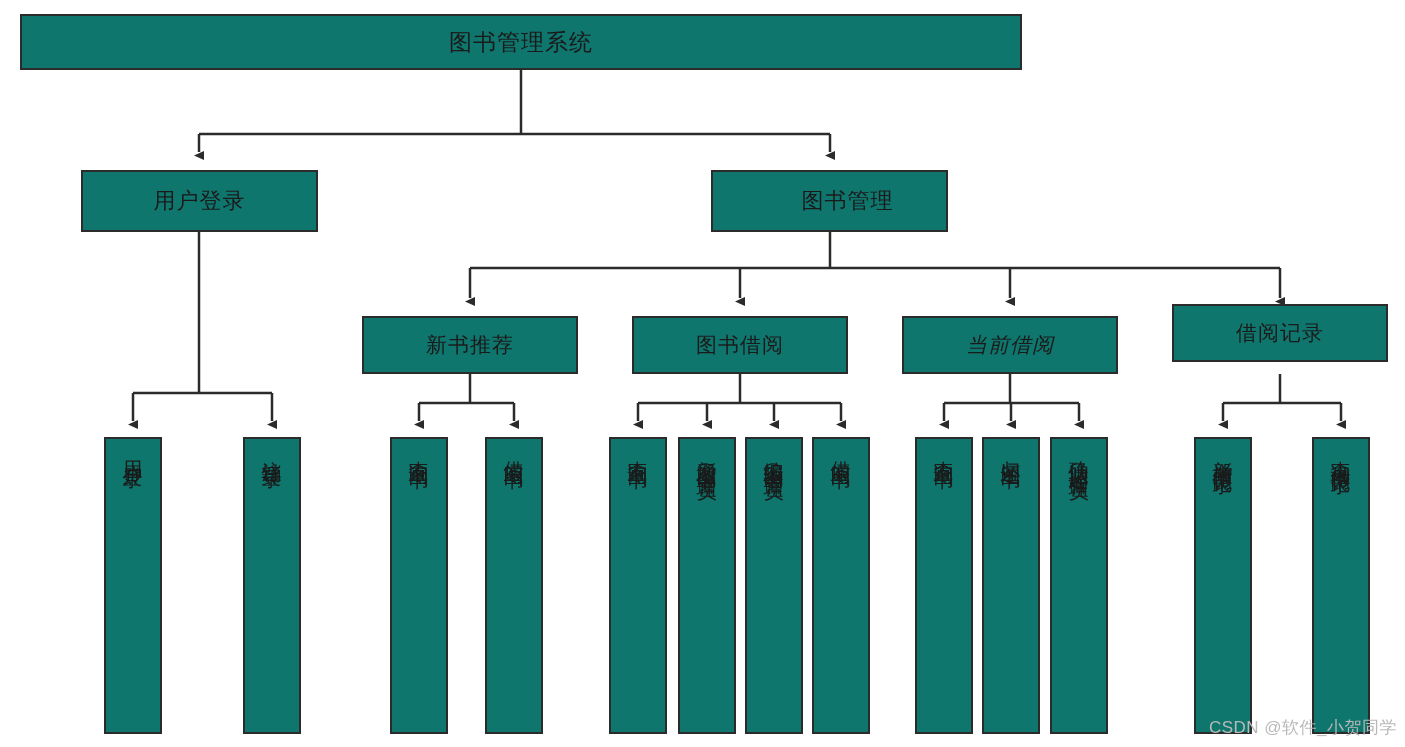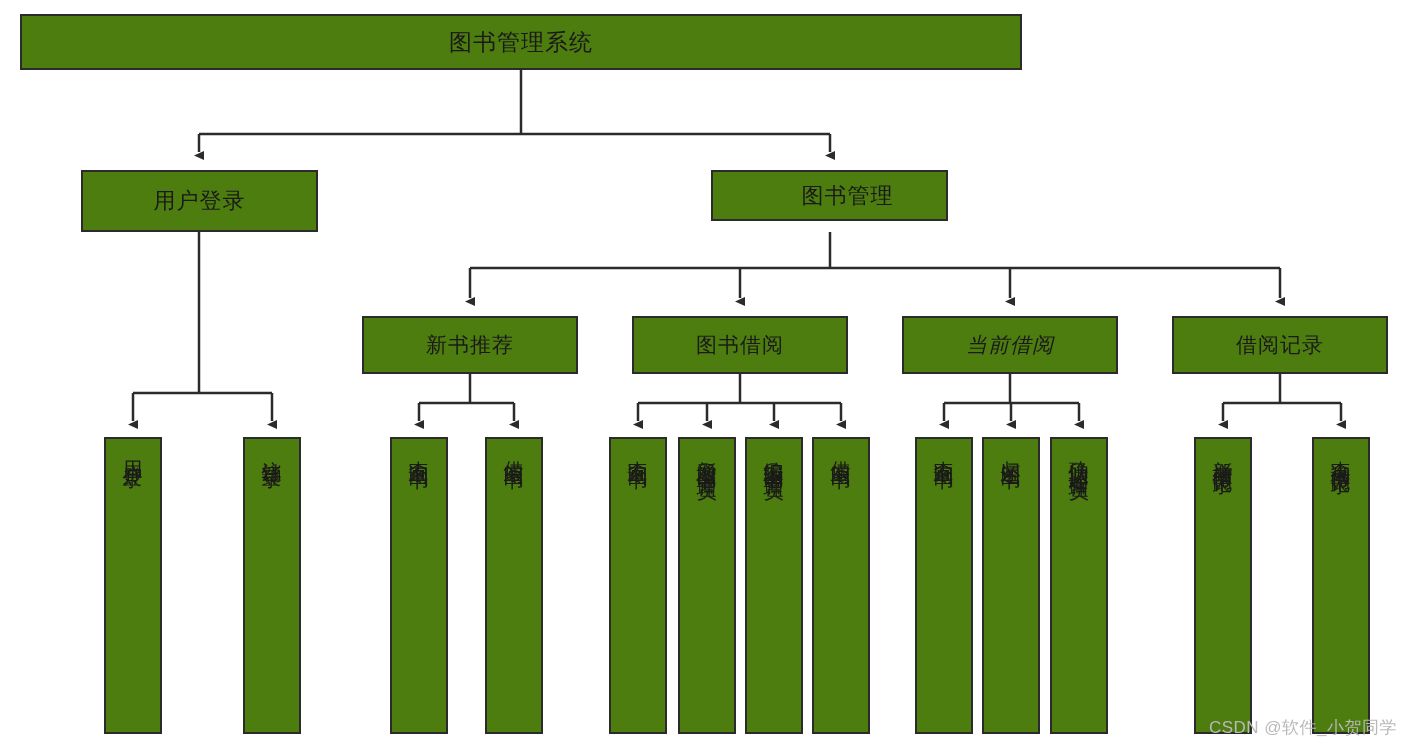--- a/index.html
+++ b/index.html
@@ -23,21 +23,21 @@
     position: absolute;
     left: 0;
     top: 0;
     width: 1405px;
     height: 747px;
     display: block;
   }
   .node-box {
     position: absolute;
     box-sizing: border-box;
-    background: #4d7c0f;
+    background: #0f766e;
     border: 2px solid #2b2b2b;
     display: flex;
     align-items: center;
     justify-content: center;
     color: #1a1a1a;
   }
   .node-label {
     font-size: 21px;
     line-height: 1.15;
     letter-spacing: 1px;
@@ -131,34 +131,34 @@
     </g>
   </svg>
 
   <div class="node-box level-1" style="left:20px; top:14px; width:1002px; height:56px;">
     <span class="node-label">图书管理系统</span>
   </div>
 
   <div class="node-box level-2" style="left:81px; top:170px; width:237px; height:62px;">
     <span class="node-label">用户登录</span>
   </div>
-  <div class="node-box level-2" style="left:711px; top:170px; width:237px; height:51px;padding-left:36px;">
+  <div class="node-box level-2" style="left:711px; top:170px; width:237px; height:62px;padding-left:36px;">
     <span class="node-label">图书管理</span>
   </div>
 
   <div class="node-box level-3" style="left:632px; top:316px; width:216px; height:58px;">
     <span class="node-label">图书借阅</span>
   </div>
   <div class="node-box level-3" style="left:362px; top:316px; width:216px; height:58px;">
     <span class="node-label">新书推荐</span>
   </div>
   <div class="node-box level-3" style="left:902px; top:316px; width:216px; height:58px;font-style:italic;">
     <span class="node-label">当前借阅</span>
   </div>
-  <div class="node-box level-3" style="left:1172px; top:316px; width:216px; height:58px;">
+  <div class="node-box level-3" style="left:1172px; top:304px; width:216px; height:58px;">
     <span class="node-label">借阅记录</span>
   </div>
 
   <div class="node-box vertical" style="left:104px; top:437px; width:58px; height:297px;">
     <span class="node-label">用户登录</span>
   </div>
   <div class="node-box vertical" style="left:243px; top:437px; width:58px; height:297px;">
     <span class="node-label">注销登录</span>
   </div>
 

